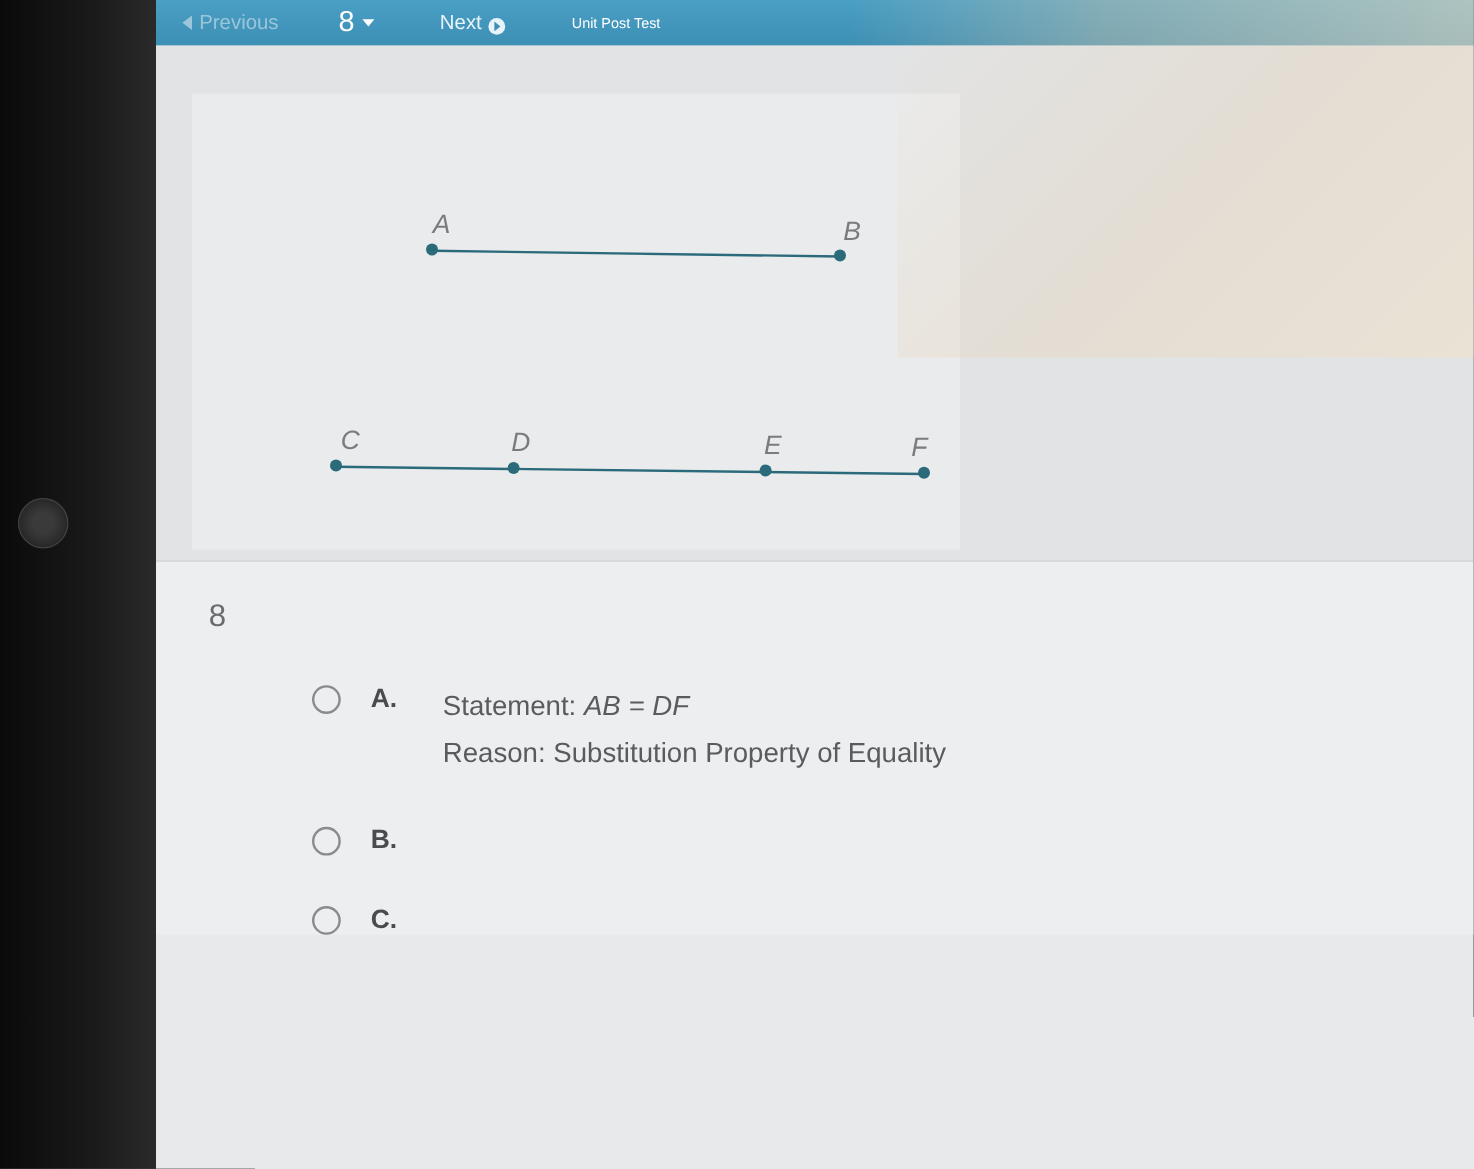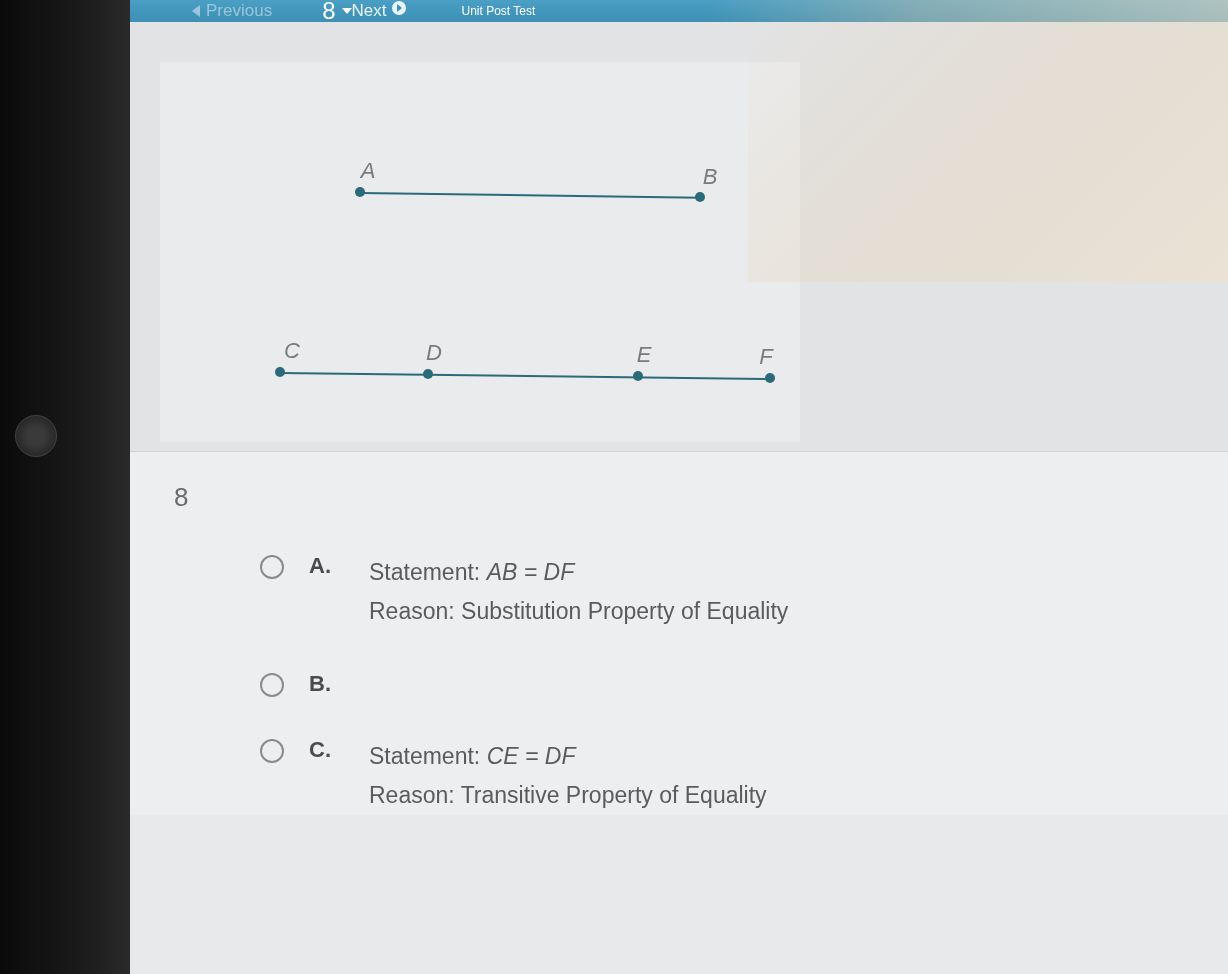--- a/index.html
+++ b/index.html
@@ -35,28 +35,27 @@
     }
     .screen {
       position: absolute;
       left: 130px;
       top: 0;
       right: 0;
       bottom: 0;
       background: #e8e9ea;
     }
     .top-bar {
-      height: 22px;
+      height: 38px;
       background: linear-gradient(180deg, #4a9fc4 0%, #3d8fb4 100%);
       display: flex;
       align-items: center;
       color: #d4e8f2;
       font-size: 17px;
       position: relative;
-      padding-left: 40px;
     }
     .top-bar .glare {
       position: absolute;
       right: 0;
       top: 0;
       width: 520px;
       height: 100%;
       background: linear-gradient(90deg, rgba(255,255,255,0) 0%, rgba(220,200,170,0.4) 40%, rgba(240,220,190,0.6) 100%);
       pointer-events: none;
     }
@@ -83,22 +82,23 @@
       gap: 6px;
     }
     .chev-down {
       width: 0; height: 0;
       border-left: 5px solid transparent;
       border-right: 5px solid transparent;
       border-top: 6px solid #fff;
     }
     .nav-next {
       display: flex;
-      align-items: flex-start;
+      align-items: flex-end;
       gap: 6px;
+      margin-left: 55px;
       color: #e8f4fa;
     }
     .nav-next .arrow-right-circ {
       width: 14px; height: 14px;
       border-radius: 50%;
       background: #e8f4fa;
       display: flex;
       align-items: center;
       justify-content: center;
     }
@@ -274,22 +274,18 @@
       </div>
 
       <div class="opt">
         <div class="radio"></div>
         <div class="opt-letter">B.</div>
       </div>
 
       <div class="opt">
         <div class="radio"></div>
         <div class="opt-letter">C.</div>
-        <div class="opt-body">
-          <span class="stmt-label">Statement: </span><span class="math">CE = DF</span><br>
-          <span class="reason-label">Reason: </span><span>Transitive Property of Equality</span>
-        </div>
       </div>
 
     </div>
   </div>
 
 </div>
 
 </body></html>

